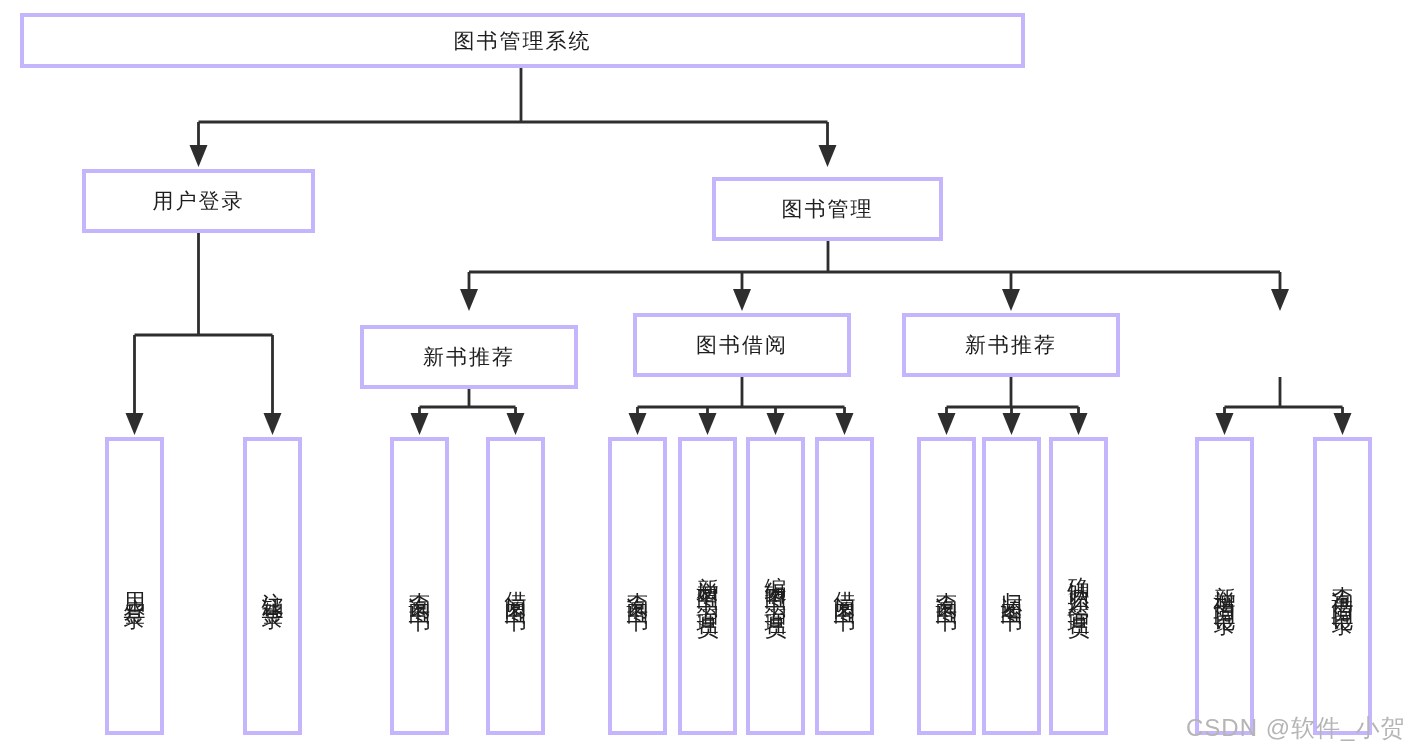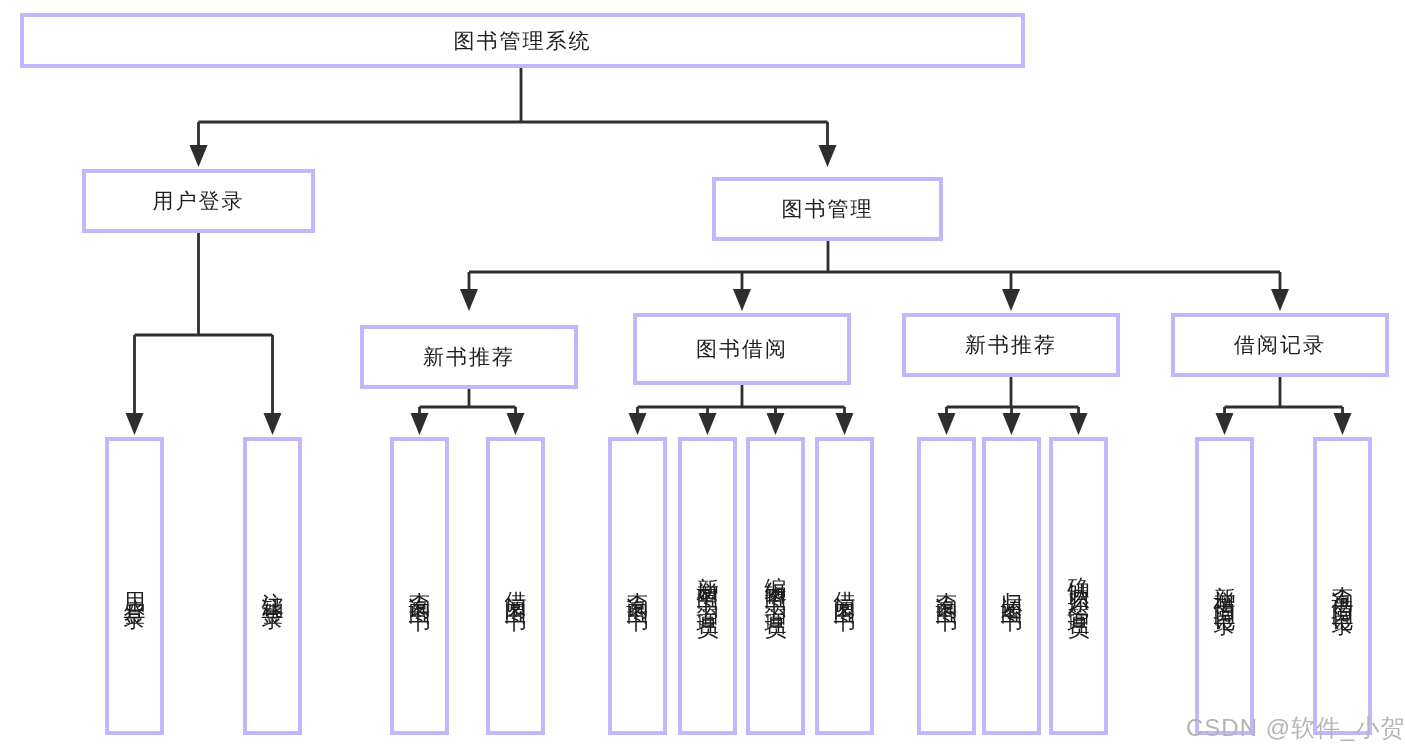--- a/index.html
+++ b/index.html
@@ -100,28 +100,25 @@
   <div class="node hbox" style="left:82px; top:169px; width:233px; height:64px;">
     <span>用户登录</span>
   </div>
   <div class="node hbox" style="left:712px; top:169px; width:231px; height:64px;margin-top:8px;">
     <span>图书管理</span>
   </div>
 
   <div class="node hbox" style="left:360px; top:313px; width:218px; height:64px;margin-top:12px;">
     <span>新书推荐</span>
   </div>
-  <div class="node hbox" style="left:633px; top:313px; width:218px; height:72px;align-items:center;">
+  <div class="node hbox" style="left:633px; top:313px; width:218px; height:64px;align-items:center;">
     <span>图书借阅</span>
   </div>
   <div class="node hbox" style="left:902px; top:313px; width:218px; height:64px;">
     <span>新书推荐</span>
-  </div>
-  <div class="node hbox" style="left:1171px; top:313px; width:218px; height:64px;">
-    <span>借阅记录</span>
   </div>
 
   <div class="node vbox" style="left:105px; top:437px; width:59px; height:298px;">
     <span>用户登录</span>
   </div>
   <div class="node vbox" style="left:243px; top:437px; width:59px; height:298px;">
     <span>注销登录</span>
   </div>
   <div class="node vbox" style="left:390px; top:437px; width:59px; height:298px;">
     <span>查询图书</span>

